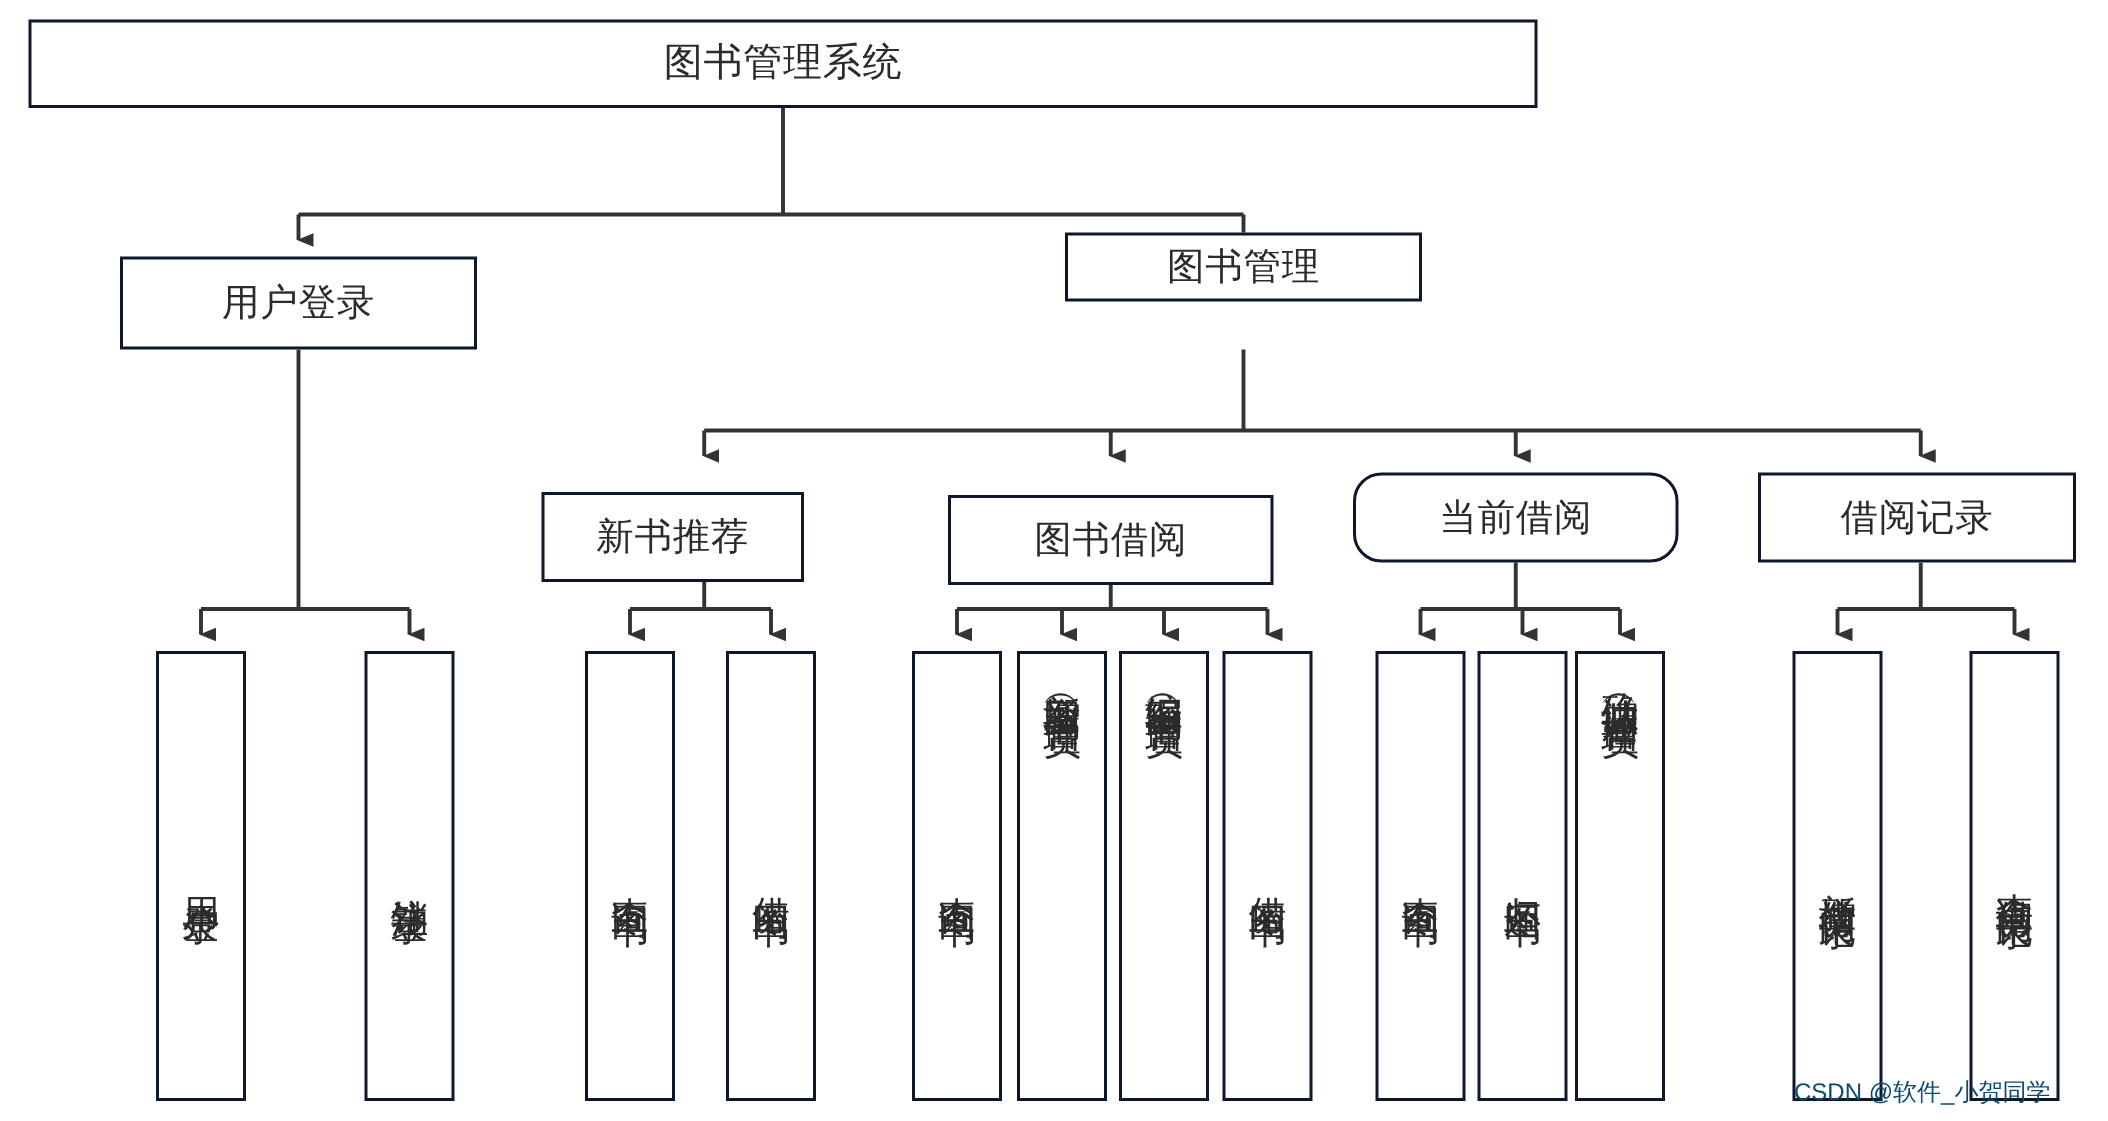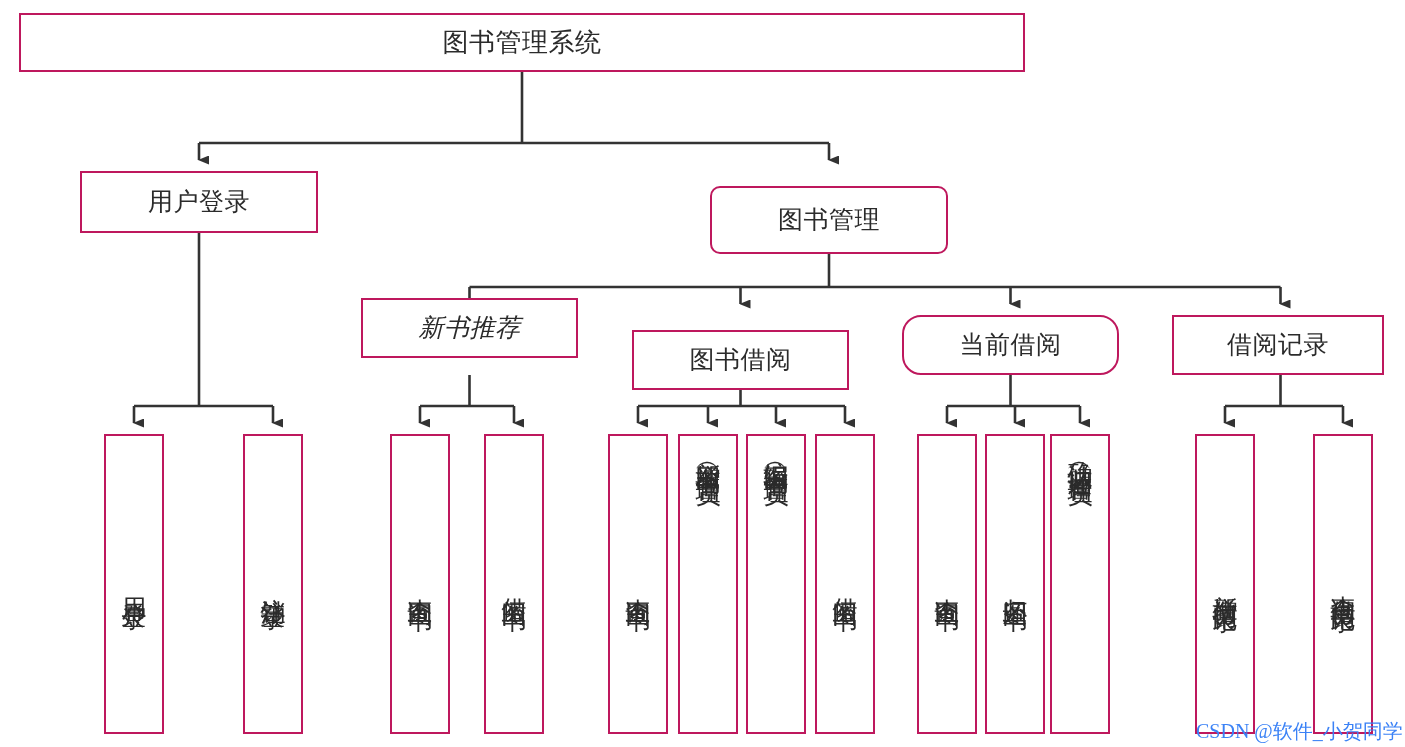--- a/index.html
+++ b/index.html
@@ -23,21 +23,21 @@
     left: 0;
     top: 0;
     width: 1405px;
     height: 747px;
     pointer-events: none;
   }
   .node {
     position: absolute;
     box-sizing: border-box;
     background: #ffffff;
-    border: 2px solid #be185d;
+    border: 2px solid #0f172a;
     display: flex;
     align-items: center;
     justify-content: center;
     z-index: 2;
   }
   .node .label {
     color: #2b2b2b;
     text-align: center;
     line-height: 1.18;
     letter-spacing: 0.5px;
@@ -65,25 +65,25 @@
     white-space: nowrap;
     max-height: 100%;
   }
   
   .node.vert.top-align {
     align-items: flex-start;
     padding-top: 6px;
   }
   #watermark {
     position: absolute;
-    color: #3b82f6;
-    font-size: 20px;
+    color: #0c4a6e;
+    font-size: 16px;
     white-space: nowrap;
     z-index: 5;
-    font-family: Liberation Serif, serif;
+    font-family: Liberation Sans, sans-serif;
   }
 </style>
 </head>
 <body>
 
 <div id="diagram-root">
 
   <svg id="edge-layer" viewBox="0 0 1405 747" width="1405" height="747" xmlns="http://www.w3.org/2000/svg">
     <defs>
       <marker id="arrowhead" markerWidth="9" markerHeight="11" refX="4.5" refY="10" orient="auto" markerUnits="userSpaceOnUse">
@@ -127,24 +127,24 @@
       </g>
   </svg>
 
   <div id="node-layer">
       <div class="node horiz root" style="left: 19px; top: 13px; width: 1006px; height: 59px;">
         <span class="label">图书管理系统</span>
       </div>
       <div class="node horiz" style="left: 80px; top: 171px; width: 238px; height: 62px;">
         <span class="label">用户登录</span>
       </div>
-      <div class="node horiz" style="left: 710px; top: 186px; width: 238px; height: 68px; border-radius: 10px;">
+      <div class="node horiz" style="left: 710px; top: 155px; width: 238px; height: 46px;">
         <span class="label">图书管理</span>
       </div>
-      <div class="node horiz" style="left: 361px; top: 298px; width: 217px; height: 60px; font-style: italic;">
+      <div class="node horiz" style="left: 361px; top: 328px; width: 175px; height: 60px;">
         <span class="label">新书推荐</span>
       </div>
       <div class="node horiz" style="left: 632px; top: 315px; width: 217px; height: 60px; margin-top: 15px;">
         <span class="label">图书借阅</span>
       </div>
       <div class="node horiz" style="left: 902px; top: 315px; width: 217px; height: 60px; border-radius: 19px;">
         <span class="label">当前借阅</span>
       </div>
       <div class="node horiz" style="left: 1172px; top: 315px; width: 212px; height: 60px; align-items: center;">
         <span class="label">借阅记录</span>

